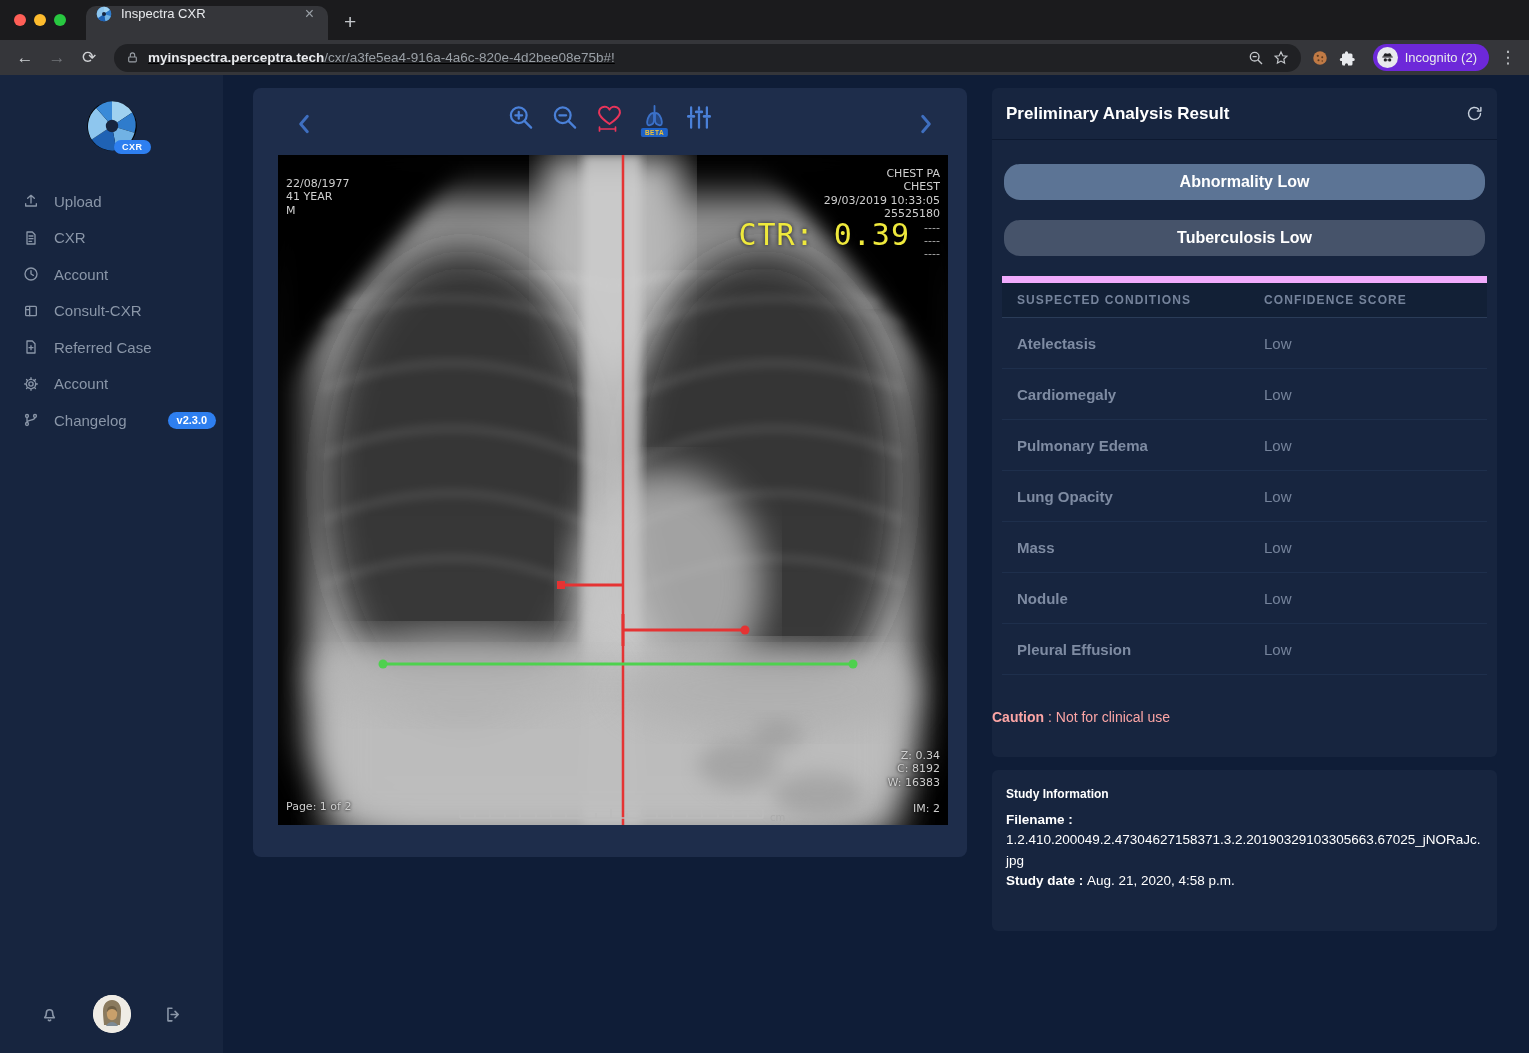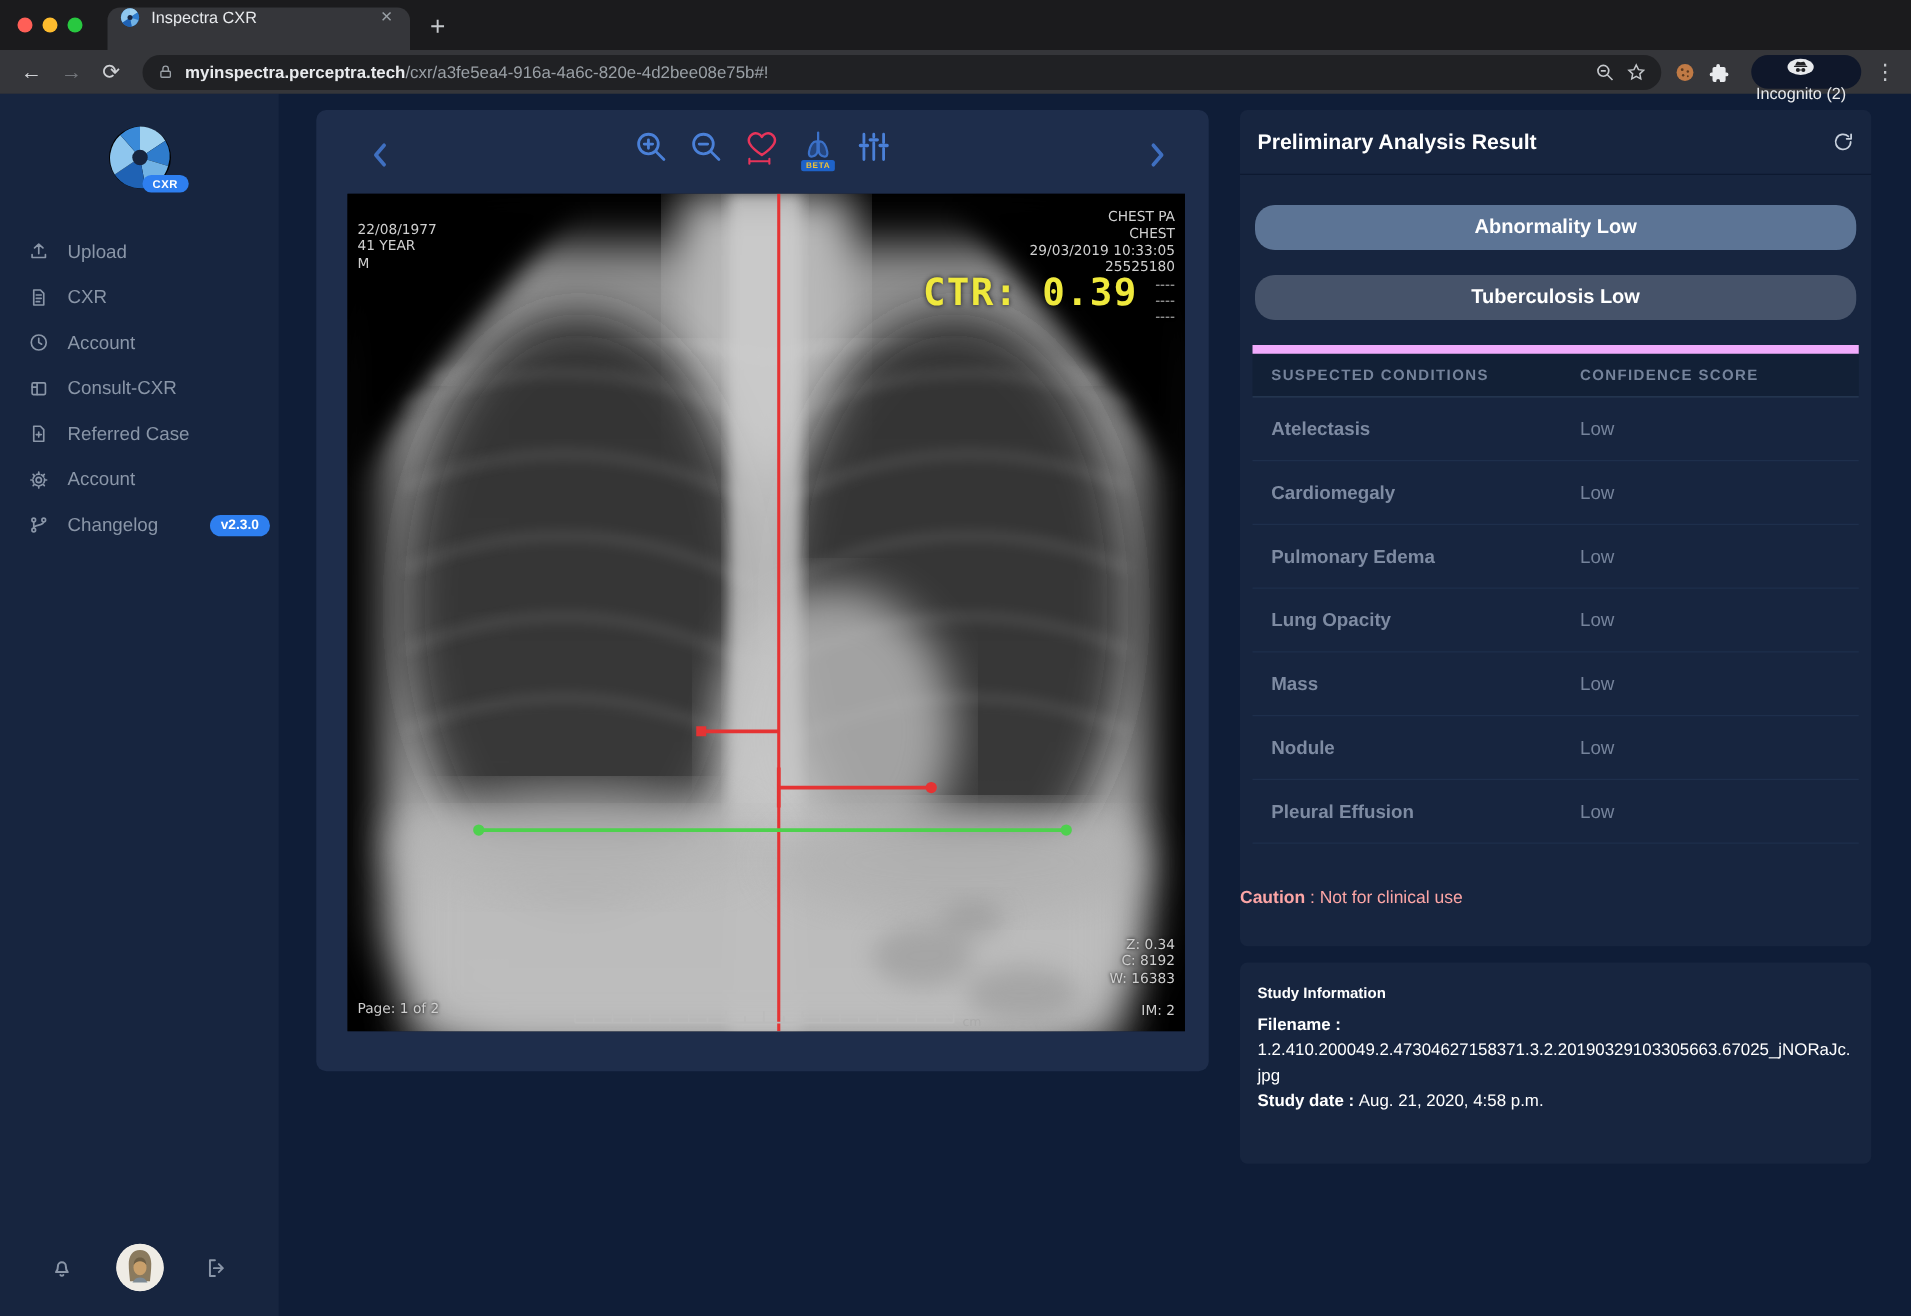--- a/index.html
+++ b/index.html
@@ -20,28 +20,28 @@
   .tab { width:242px; height:34px; background:#35363a; border-radius:10px 10px 0 0;
          display:flex; align-items:flex-start; padding:0 10px; gap:9px; }
   .tab-title { color:#e8eaed; font-size:13px; flex:1; white-space:nowrap; overflow:hidden; }
   .tab-close { color:#9aa0a6; font-size:16px; line-height:1; padding:0 4px; cursor:default; }
   .newtab { color:#c4c7cb; font-size:21px; line-height:1; margin:0 0 8px 16px; }
 
   .toolbar { height:35px; background:#35363a; display:flex; align-items:center; padding:0 10px; gap:2px; }
   .nav-btn { color:#cfd1d4; font-size:17px; width:30px; text-align:center; line-height:1; }
   .nav-btn.dim { color:#72757a; }
   .urlbar { flex:1; height:28px; background:#202124; border-radius:14px; display:flex;
-            align-items:center; padding:0 12px; gap:9px; margin:1px 8px; min-width:0; }
+            align-items:center; padding:0 12px; gap:9px; margin:1px 8px; min-width:0;text-decoration:underline; }
   .url-text { font-size:13.5px; white-space:nowrap; overflow:hidden; }
   .url-domain { color:#e8eaed; font-weight:600; }
   .url-path { color:#9aa0a6; }
   .url-spacer { flex:1; }
   .chrome-ic { flex:none; }
-  .incognito { display:flex; align-items:center; gap:7px; background:#0f172a; border-radius:14px;
-               height:27px; padding:3px 12px 3px 4px; margin:0 6px;flex-direction:column; }
+  .incognito { display:flex; align-items:center; gap:7px; background:#6d28d9; border-radius:14px;
+               height:27px; padding:3px 12px 3px 4px; margin:0 6px; }
   .incog-circle { width:21px; height:21px; border-radius:50%; background:#e8eaed;
                   display:flex; align-items:center; justify-content:center; }
   .incognito-label { color:#e8eaed; font-size:13px; white-space:nowrap; }
   .kebab { color:#c4c7cb; font-size:17px; letter-spacing:0; width:22px; text-align:center; }
 
   
   .sidebar { position:absolute; left:0; top:75px; width:223px; bottom:0; background:#17253f; }
   .logo-wrap { width:54px; margin:24px auto 0; position:relative; }
   .logo-badge { position:absolute; right:-12px; bottom:-1px; background:#2e7ff0; color:#fff;
                 font-size:9px; font-weight:700; padding:2px 8px; border-radius:8px; letter-spacing:.5px; }
@@ -68,21 +68,21 @@
                 background:#1e62c8; color:#f2c235; font-size:6.5px; font-weight:700;
                 padding:1px 4px; border-radius:2px; letter-spacing:.5px; }
 
   .xray { position:absolute; left:25px; top:67px; width:670px; height:670px; background:#000; }
   .xray-meta { position:absolute; color:#cfcfcf; font-size:11px; line-height:1.22;
                text-shadow:0 0 3px #000; font-family:"DejaVu Sans", sans-serif; }
   .meta-tl { left:8px; top:22px; }
   .meta-tr { right:8px; top:12px; text-align:right; }
   .meta-tr .dash { opacity:.85; }
   .ctr-label { position:absolute; right:38px; top:62px; color:#efe93c; font-size:30px;
-               font-weight:700; font-family:"DejaVu Sans Mono", monospace; letter-spacing:1px;
+               font-weight:400; font-family:"DejaVu Sans Mono", monospace; letter-spacing:1px;
                text-shadow:0 0 4px rgba(0,0,0,.8); }
   .page-bl { left:8px; bottom:12px; }
   .meta-br { right:8px; bottom:36px; text-align:right; }
   .im-br { right:8px; bottom:10px; text-align:right; }
 
   
   .analysis-card { position:absolute; left:992px; top:88px; width:505px; height:669px;
                    background:#17253f; border-radius:6px; }
   .analysis-header { height:52px; display:flex; align-items:center; padding:0 14px;
                      border-bottom:1px solid #0d1930; }

